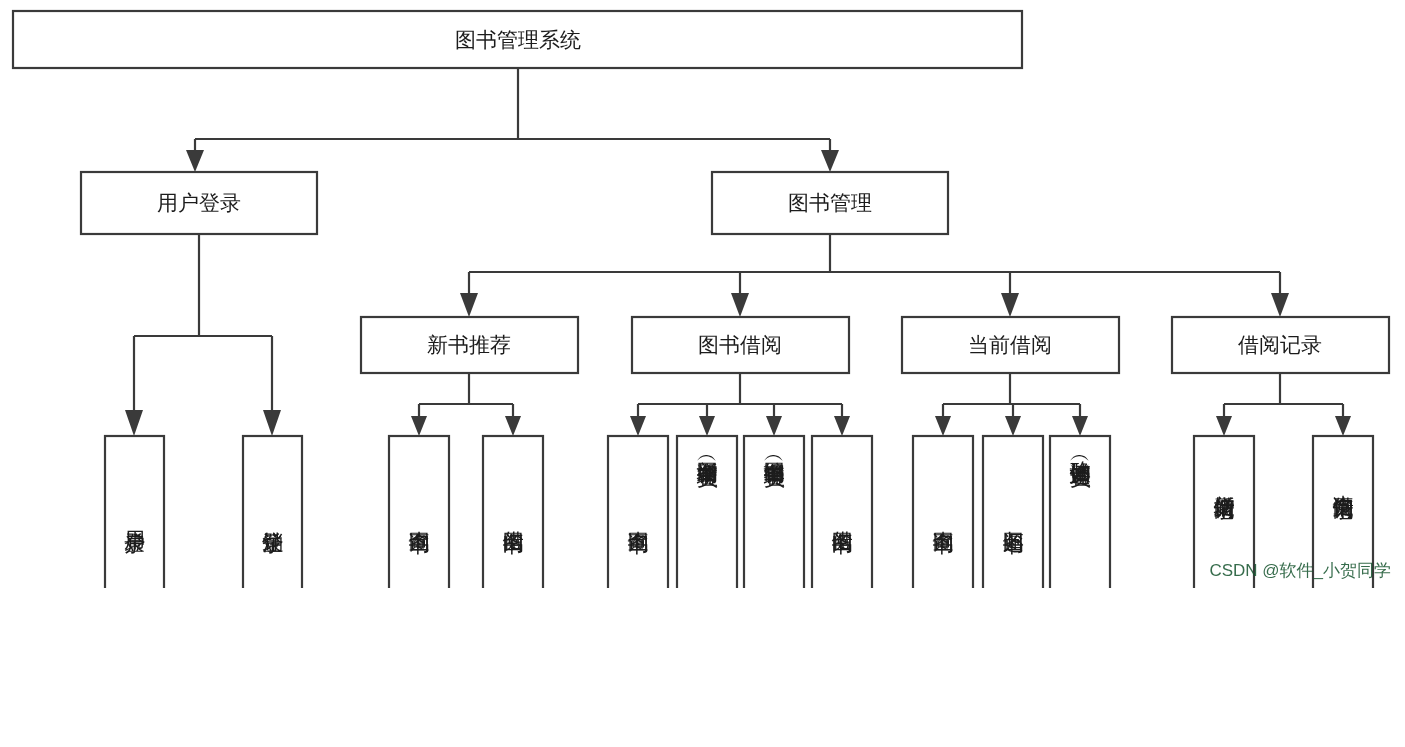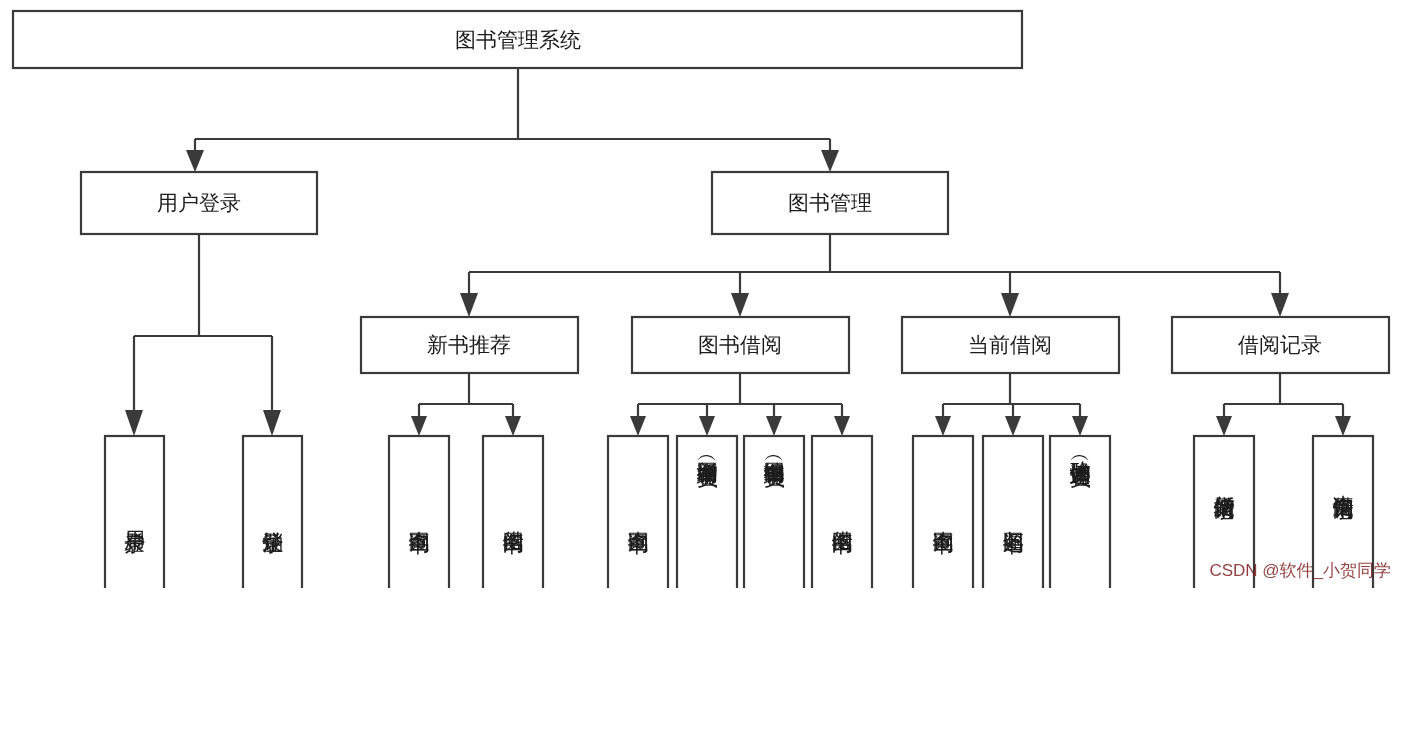--- a/index.html
+++ b/index.html
@@ -62,21 +62,21 @@
     color: #1c1c1c;
     letter-spacing: 1px;
     white-space: nowrap;
   }
   .watermark {
     position: absolute;
     right: 14px;
     bottom: 6px;
     font-family: "Liberation Sans", "DejaVu Sans", sans-serif;
     font-size: 17px;
-    color: #7f1d1d;
+    color: #14532d;
     opacity: 0.85;
     white-space: nowrap;
   }
 </style>
 </head>
 <body>
 
 <div id="diagram-root">
 
   <svg id="tree-svg" viewBox="0 0 1405 747">

